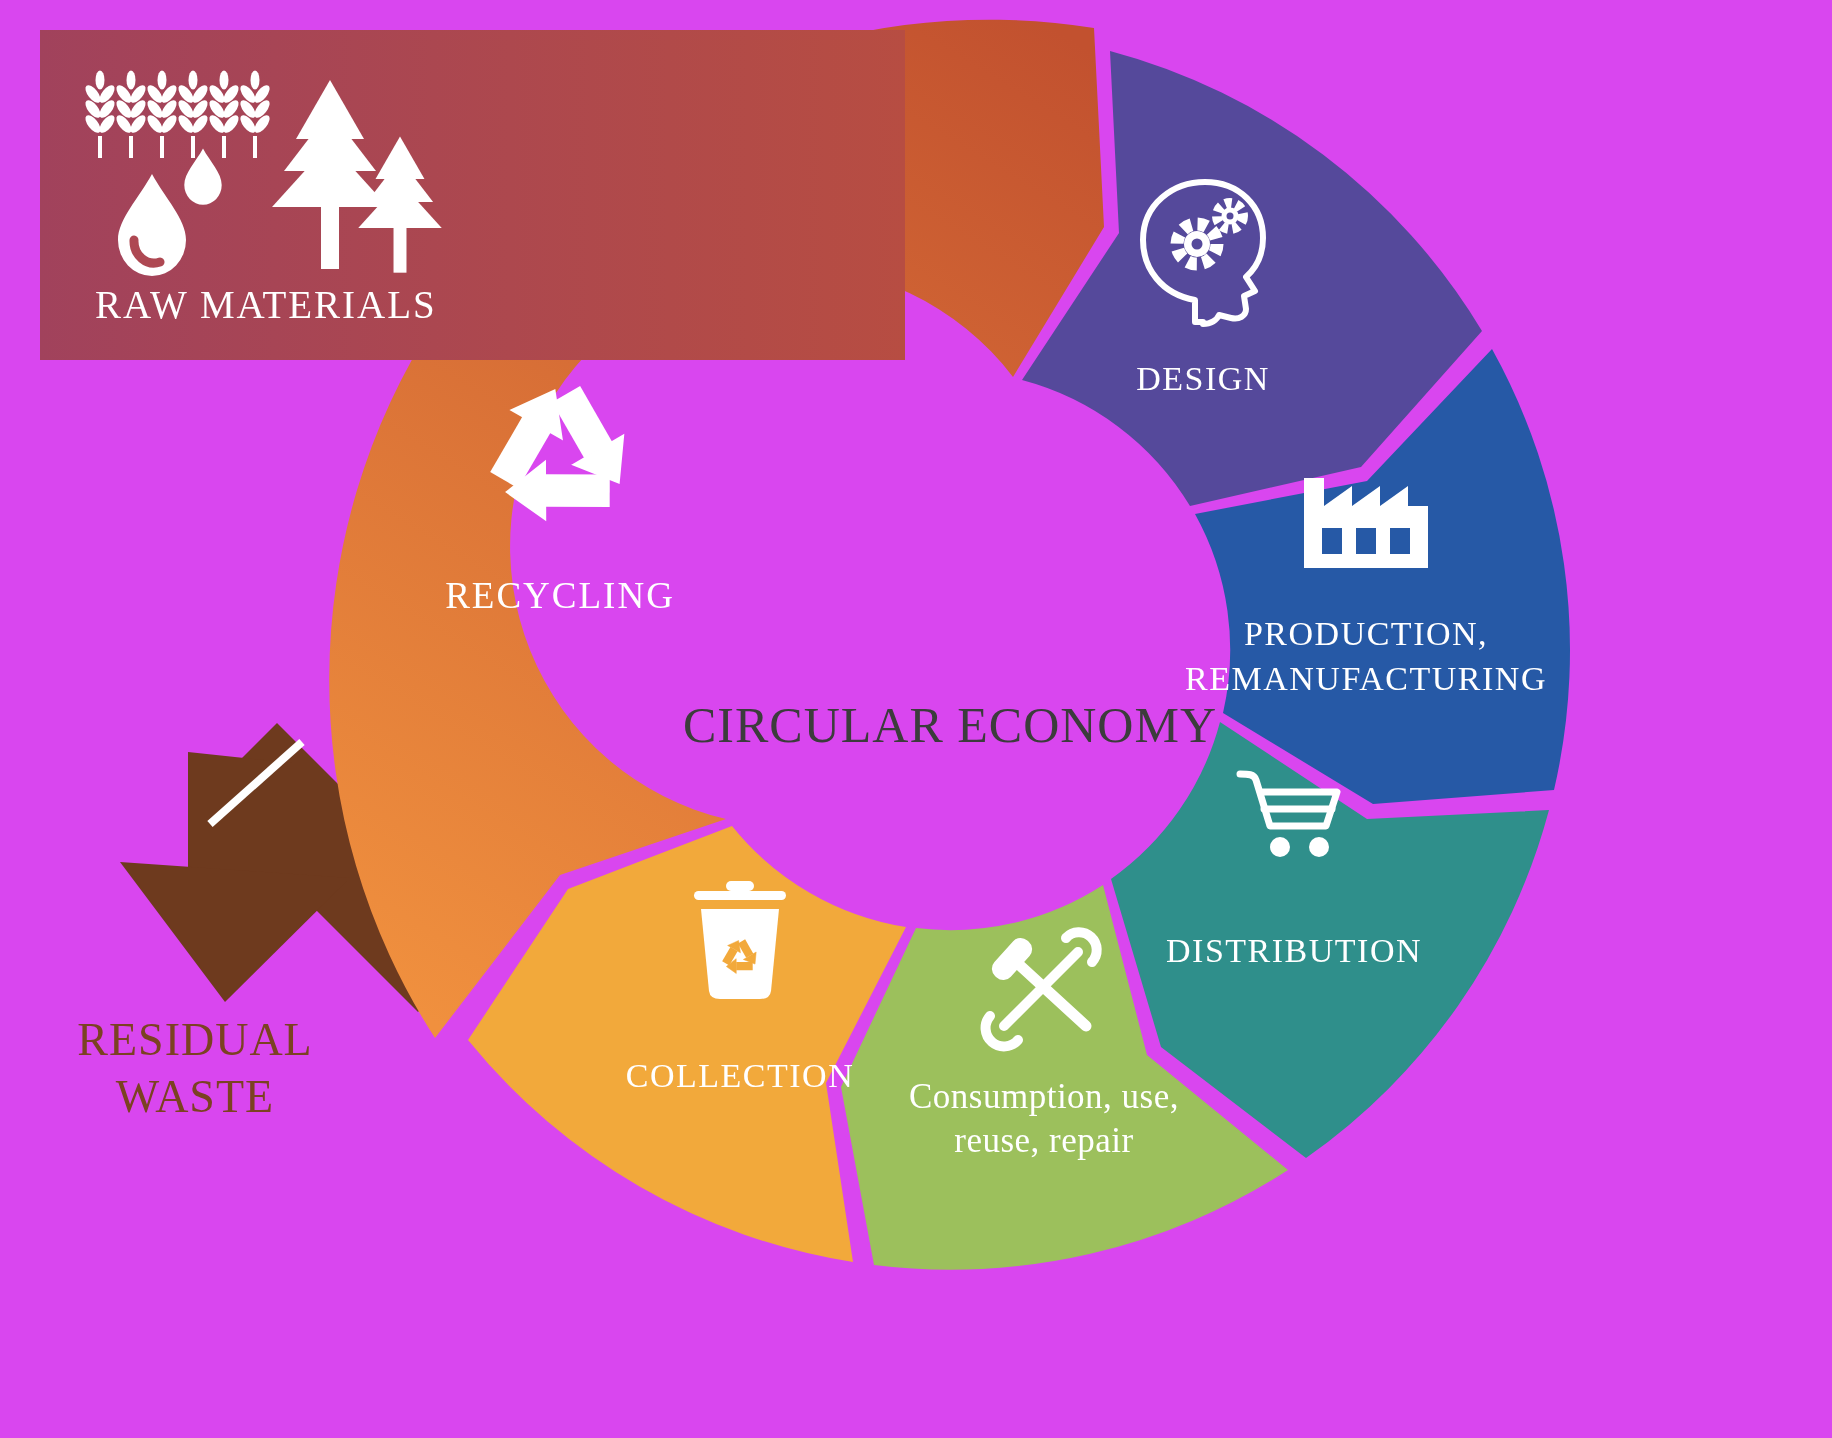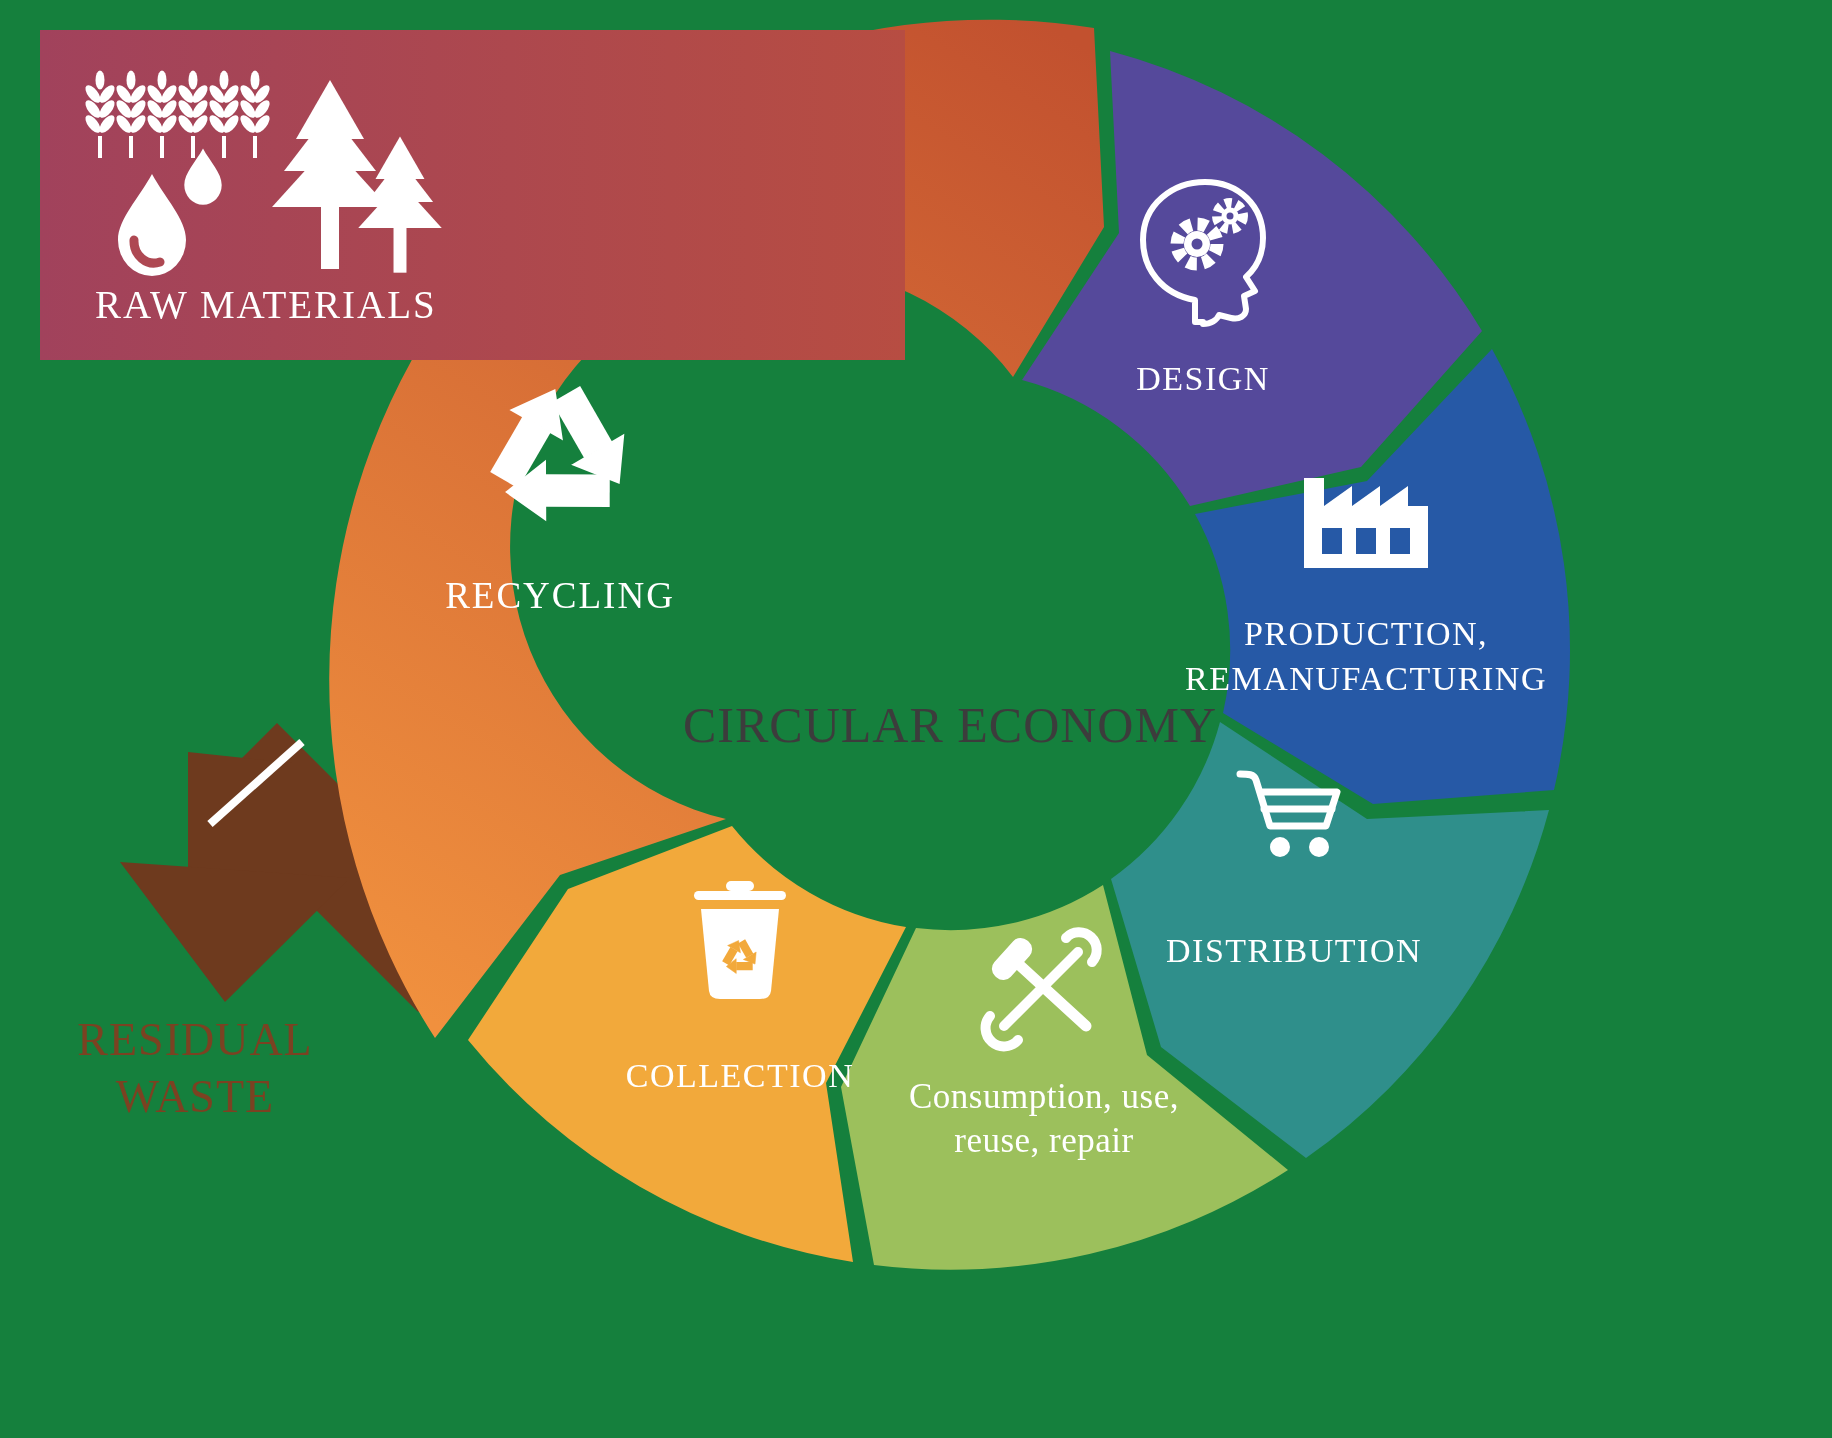--- a/index.html
+++ b/index.html
@@ -1,16 +1,16 @@
 <!DOCTYPE html>
 <html><head>
 <meta charset="utf-8">
 <style>
   html,body{margin:0;padding:0;background:#fff;}
-  .stage{position:relative;width:1832px;height:1438px;background:#15803d;overflow:hidden;
+  .stage{position:relative;width:1832px;height:1438px;background:#d946ef;overflow:hidden;
          font-family:"Liberation Serif","DejaVu Serif",serif;}
   svg{position:absolute;left:0;top:0;}
   text{font-family:"Liberation Serif","DejaVu Serif",serif;}
   .seg-label{fill:#ffffff;font-size:34px;letter-spacing:1.5px;}
   .seg-label-big{fill:#ffffff;font-size:37px;letter-spacing:2px;}
   .seg-label-mixed{fill:#ffffff;font-size:35px;letter-spacing:0.5px;}
   .banner-label{fill:#ffffff;font-size:39px;letter-spacing:2px;}
   .center-title{fill:#3C3C3C;font-size:50px;letter-spacing:1px;}
   .residual-label{fill:#7B4222;font-size:46px;letter-spacing:1px;}
 </style>

